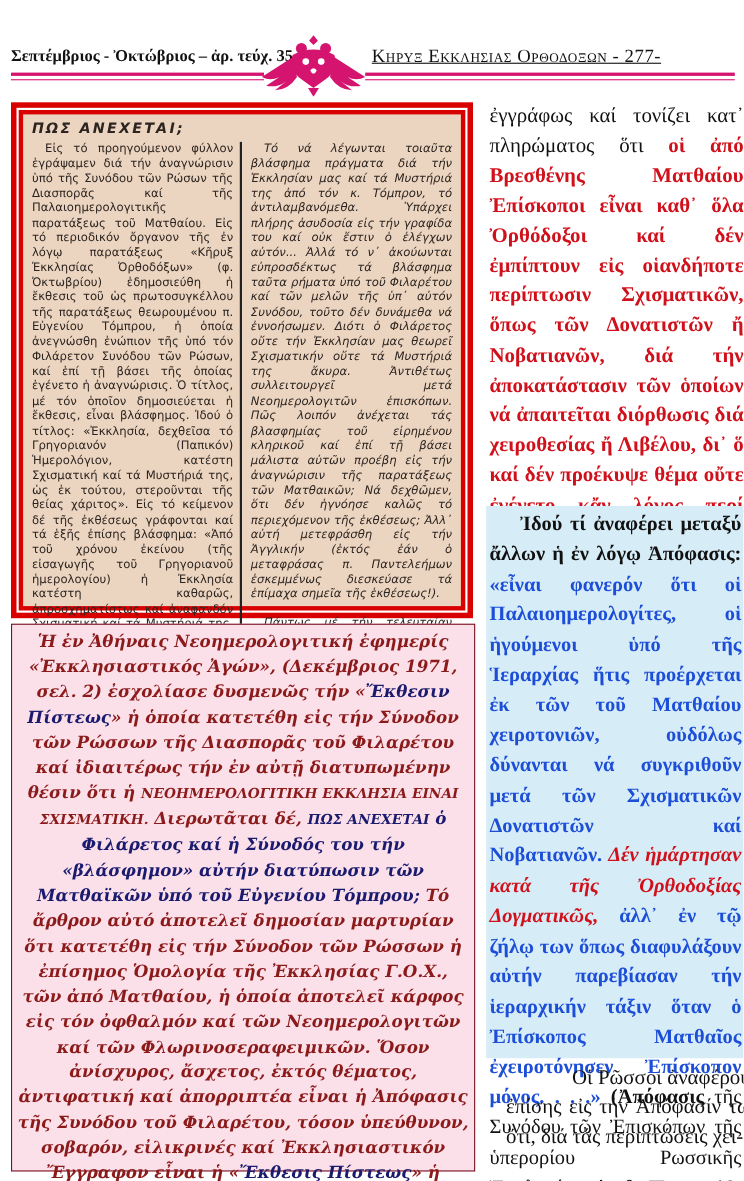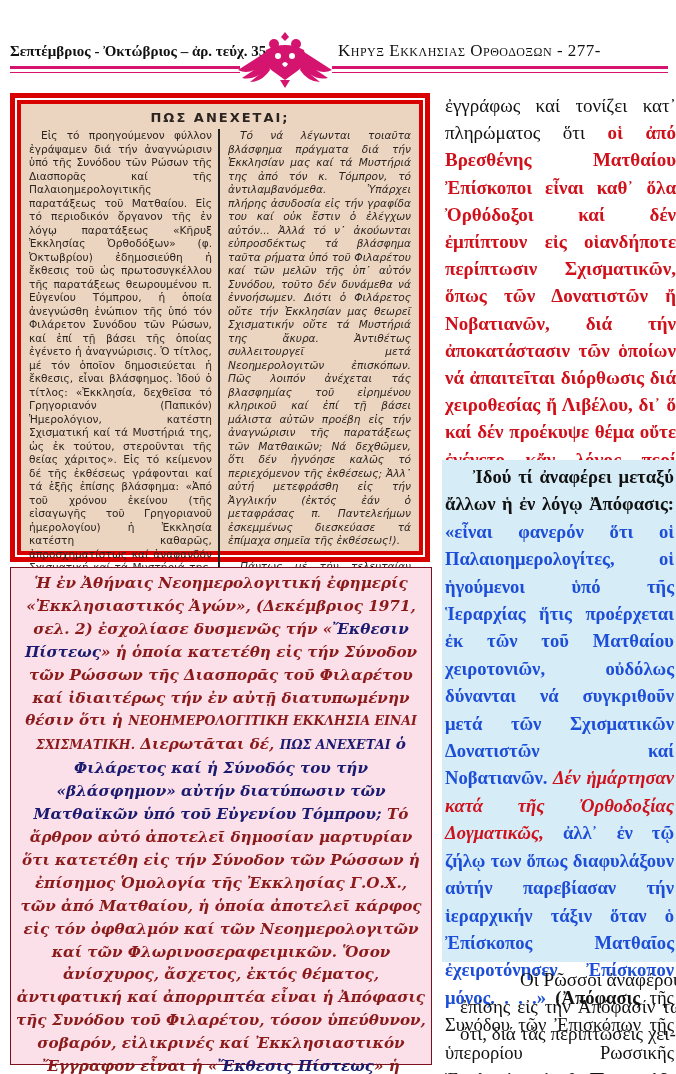--- a/index.html
+++ b/index.html
@@ -1,29 +1,29 @@
 <!DOCTYPE html>
 <html><head>
 <meta charset="utf-8">
 <style>
   html, body { margin:0; padding:0; }
   body { width:676px; height:1074px; background:#ffffff; position:relative; overflow:hidden; font-family:"Liberation Serif", serif; }
   .header { position:absolute; left:0; top:0; width:676px; height:90px; }
   .hdr-left { position:absolute; left:10px; top:43px; font-size:15px; font-weight:bold; color:#111; font-family:"Liberation Serif", serif; letter-spacing:0px; }
-  .hdr-right { position:absolute; left:338px; top:41px; font-size:17px; color:#111; font-family:"Liberation Serif", serif; font-variant:small-caps; letter-spacing:0.5px; }
+  .hdr-right { position:absolute; left:338px; top:41px; font-size:17px; color:#111; font-family:"Liberation Serif", serif; font-variant:small-caps; letter-spacing:0.5px;text-decoration:underline; }
   .hdr-line { position:absolute; height:3px; background:#d4146e; }
   .hdr-line2 { position:absolute; height:1px; background:#d4146e; }
   .eagle { position:absolute; left:236px; top:30px; width:98px; height:58px; }
 
   
   .clip { position:absolute; left:10px; top:93px; width:420px; height:469px; background:#d90000; box-sizing:border-box; padding:5px; }
   .clip-inner-white { width:100%; height:100%; background:#fff; box-sizing:border-box; padding:2px; }
   .clip-inner-red { width:100%; height:100%; background:#d90000; box-sizing:border-box; padding:4px; }
   .clip-paper { width:100%; height:100%; background:#ecd5c0; box-sizing:border-box; padding:4px 8px; font-family:"DejaVu Sans", sans-serif; color:#2c2420; }
-  .clip-title { text-align:center; font-weight:bold; font-size:13px; letter-spacing:2px; margin:2px 0 4px; }
+  .clip-title { font-weight:bold; font-size:13px; letter-spacing:2px; margin:2px 0 4px;font-style:italic; }
   .clip-cols { display:flex; gap:0; }
   .clip-col { flex:1; font-size:10.6px; line-height:13.5px; text-align:justify; }
   .clip-col.left { padding-right:6px; border-right:2px solid #222; }
   .clip-col.right { padding-left:8px;font-style:italic; }
   .clip-col p { margin:0; text-indent:12px; }
   .clip-col p + p { margin-top:12px; }
 
   
   .pink { position:absolute; left:10px; top:567px; width:422px; height:498px; background:#fbe0ea; border:1px solid #7a1020; box-sizing:border-box; padding:4px 4px; font-family:"DejaVu Serif", serif; font-style:italic; font-weight:bold; font-size:15.2px; line-height:22.9px; text-align:center; color:#8b1a1a; }
   .pink .blue { color:#1a1a6e; }

